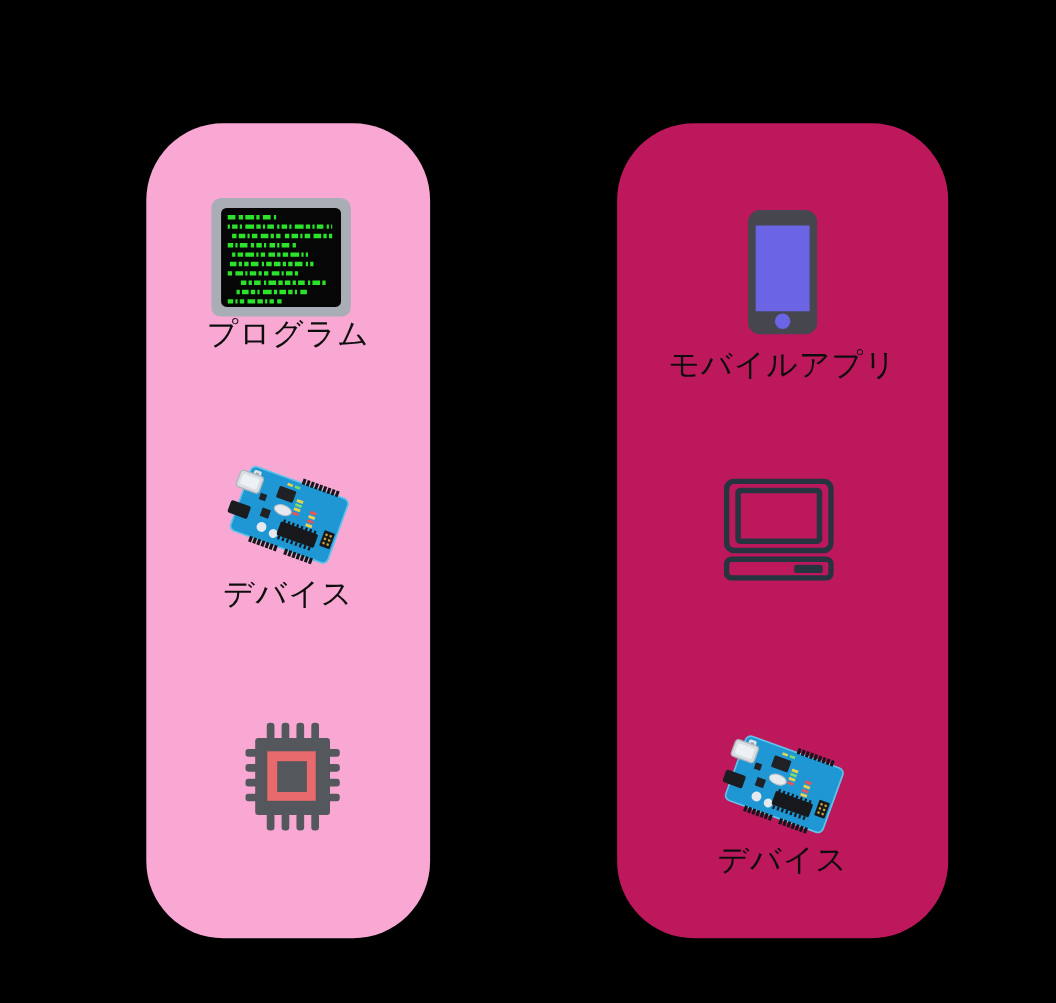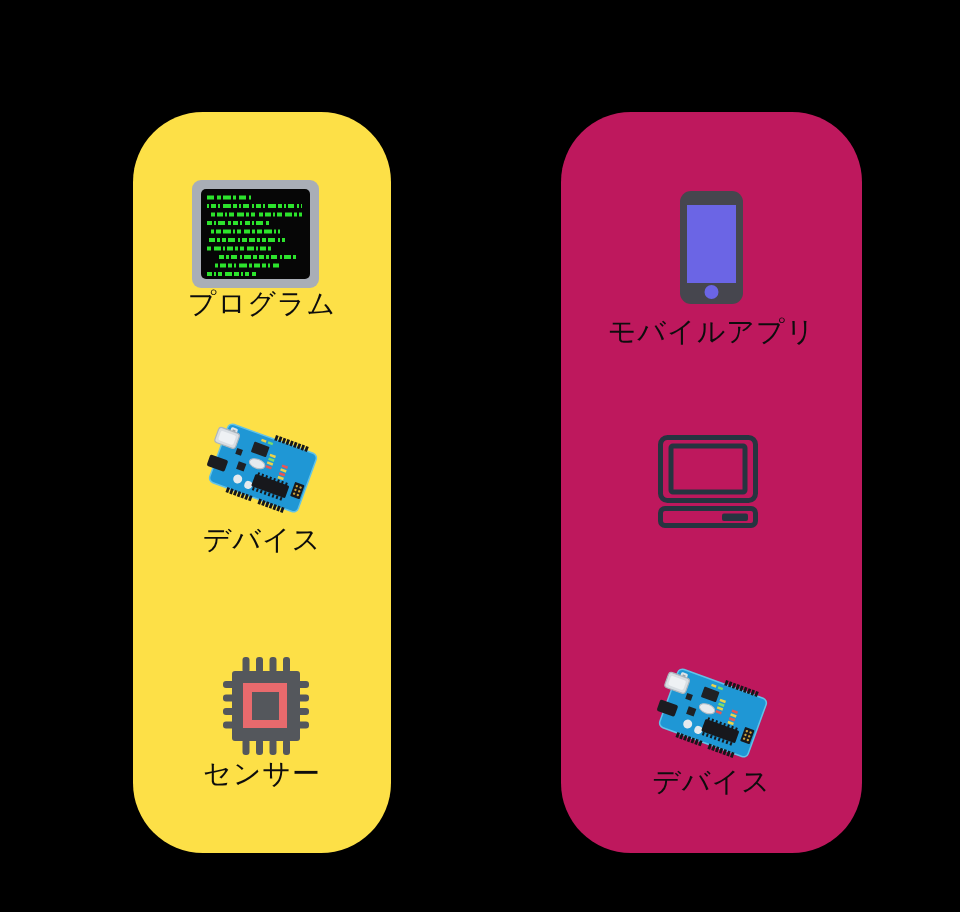--- a/index.html
+++ b/index.html
@@ -101,21 +101,21 @@
           <circle cx="107" cy="65.5" r="1.2"></circle>
         <circle cx="103" cy="69.5" r="1.2"></circle>
           <circle cx="107" cy="69.5" r="1.2"></circle>
         <circle cx="103" cy="73.5" r="1.2"></circle>
           <circle cx="107" cy="73.5" r="1.2"></circle>
       </g>
     </g>
   </defs>
 </svg>
 
-<div class="panel panel-left" style="background: #fde047;">
+<div class="panel panel-left" style="background: #f9a8d4;">
 
   <div class="item-icon" style="left:59px;top:68px;">
     <svg width="127" height="108" viewBox="0 0 127 108">
       <rect x="0" y="0" width="127" height="108" rx="9" fill="#a9aeb6"></rect>
       <rect x="9" y="9" width="109" height="90" rx="5" fill="#060606"></rect>
       <g stroke="#2ce32c" stroke-width="4">
         <line x1="15" y1="17.5" x2="59" y2="17.5" stroke-dasharray="7 3 4 2 8 2 3 3"></line>
         <line x1="15" y1="26" x2="110" y2="26" stroke-dasharray="2 2 5 2 2 3 8 2 4 2 2 2 6 3"></line>
         <line x1="19" y1="34.5" x2="110" y2="34.5" stroke-dasharray="4 2 6 2 2 2 5 3 7 2 3 2 4 4"></line>
         <line x1="15" y1="43" x2="77" y2="43" stroke-dasharray="5 2 2 2 7 3 3 2 5 2 2 3"></line>
@@ -155,21 +155,20 @@
         <rect x="70" y="27" width="16" height="7" rx="3"></rect>
         <rect x="70" y="40.5" width="16" height="7" rx="3"></rect>
         <rect x="70" y="54" width="16" height="7" rx="3"></rect>
         <rect x="70" y="67.5" width="16" height="7" rx="3"></rect>
         <rect x="9" y="17" width="68" height="70" rx="3"></rect>
       </g>
       <rect x="20" y="29" width="44" height="45" fill="#e86a6d"></rect>
       <rect x="29" y="38" width="27" height="28" fill="#54575c"></rect>
     </svg>
   </div>
-  <div class="item-label" style="top:646px;">センサー</div>
 
 </div>
 
 <div class="panel panel-right" style="background: #be185d;">
 
   <div class="item-icon" style="left:119px;top:79px;">
     <svg width="63" height="113" viewBox="0 0 63 113">
       <rect x="0" y="0" width="63" height="113" rx="11" fill="#46464e"></rect>
       <rect x="7" y="14" width="49" height="78" fill="#6b65e5"></rect>
       <circle cx="31.5" cy="101" r="7" fill="#6b65e5"></circle>

